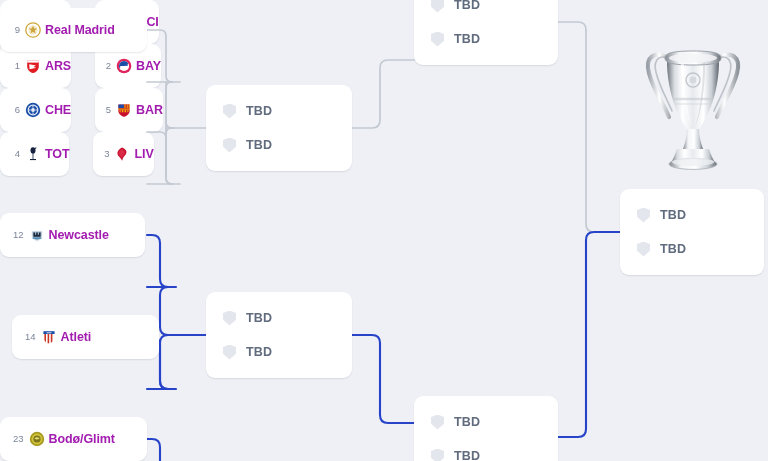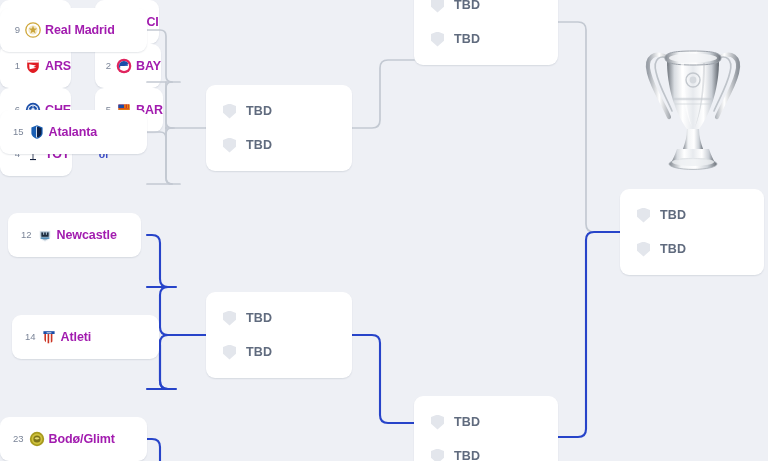--- a/index.html
+++ b/index.html
@@ -157,29 +157,20 @@
         <circle cx="8" cy="8" r="7.3" fill="#6caddf"></circle>
         <circle cx="8" cy="8" r="5.6" fill="#fff"></circle>
         <circle cx="8" cy="8" r="4.6" fill="#6caddf"></circle>
         <path d="M8 4 L11 5.2 V8.4 C11 10 9.6 11.2 8 11.8 C6.4 11.2 5 10 5 8.4 V5.2 Z" fill="#f0f6fb"></path>
         <path d="M5.2 7.3 h5.6" stroke="#1c3f6e" stroke-width=".9"></path>
       </svg>
       <span class="tname">MCI</span>
     </div>
   </div>
 
-  <div class="card team-card" style="left:0px;top:110px;width:147px;">
-    <span class="seed">15</span>
-    <svg class="crest" viewBox="0 0 16 16">
-      <path d="M8 1.3 L13.6 3.4 V9 C13.6 11.8 11 14 8 14.8 C5 14 2.4 11.8 2.4 9 V3.4 Z" fill="#1a5fb4"></path>
-      <path d="M8 2.6 V13.4" stroke="#fff" stroke-width="1.6"></path>
-      <path d="M8 2.6 L12.4 4.2 V8.9 C12.4 11 10.4 12.8 8 13.5 Z" fill="#0c1f46"></path>
-    </svg>
-    <span class="tname">Atalanta</span>
-  </div>
 
   <div class="dual" style="left:0px;top:162px;width:147px;">
     <div class="half left">
       <span class="seed">1</span>
       <svg class="crest" viewBox="0 0 16 16">
         <path d="M2.2 2.4 H13.8 V8.4 C13.8 11.7 11.2 14.1 8 15 C4.8 14.1 2.2 11.7 2.2 8.4 Z" fill="#e01b22"></path>
         <path d="M2.2 2.4 H13.8 V4.6 H2.2 Z" fill="#fff"></path>
         <path d="M4.2 6.2 L11 7.6 L8.4 9.1 L11.4 9.8 L4.6 11.2 Z" fill="#fff"></path>
       </svg>
       <span class="tname">ARS</span>
@@ -194,21 +185,21 @@
         <circle cx="8" cy="8" r="5.1" fill="#fff"></circle>
         <path d="M3 8 A5 5 0 0 1 13 8 Z" fill="#1b4ea8" transform="rotate(-30 8 8)"></path>
         <path d="M3 8 A5 5 0 0 1 13 8" fill="none"></path>
         <path d="M4.2 5.5 L11.8 5.5 L11.8 8 L4.2 8 Z" fill="#1b4ea8" opacity=".85"></path>
         <path d="M4.2 8 L11.8 8 L11.8 10.5 L4.2 10.5 Z" fill="#fff"></path>
       </svg>
       <span class="tname">BAY</span>
     </div>
   </div>
 
-  <div class="card team-card" style="left:8px;top:213px;width:133px;">
+  <div class="card team-card" style="left:0px;top:213px;width:145px;">
     <span class="seed">12</span>
     <svg class="crest" viewBox="0 0 16 16">
       <path d="M2.4 3.8 H13.6 V9 C13.6 11.7 11.1 13.9 8 14.7 C4.9 13.9 2.4 11.7 2.4 9 Z" fill="#eef2f6"></path>
       <path d="M3.4 4.6 H12.6 V8.8 C12.6 11 10.5 12.9 8 13.6 C5.5 12.9 3.4 11 3.4 8.8 Z" fill="#9fb4c6"></path>
       <path d="M4.4 5.6 h1.6 v2.2 h1.2 v-2.2 h1.6 v2.2 h1.2 v-2.2 h1.6 v4.1 h-7.2 z" fill="#1b2a3c"></path>
       <path d="M3.6 10.6 h8.8 v1.1 h-8.8 z" fill="#2f7fb5"></path>
     </svg>
     <span class="tname">Newcastle</span>
   </div>
 
@@ -261,20 +252,28 @@
       <svg class="crest" viewBox="0 0 16 16">
         <ellipse cx="8" cy="4.4" rx="2.5" ry="3.1" fill="#15213f"></ellipse>
         <path d="M7.6 6.6 h.8 v6.6 h-.8 z" fill="#15213f"></path>
         <path d="M5 13 h6 v1.1 h-6 z" fill="#15213f"></path>
         <path d="M9.6 2.2 l1.8 -1.1 l-.4 1.9 z" fill="#15213f"></path>
       </svg>
       <span class="tname">TOT</span>
     </div>
     <div class="orwrap">
       <span class="or">or</span>
+    </div>
+    <div class="half right">
+      <span class="seed">3</span>
+      <svg class="crest" viewBox="0 0 16 16">
+        <path d="M8 1.4 C10.4 2.6 12 3.4 12.4 5.4 C12.8 7.6 11 9.2 9.6 11 C8.8 12.1 8.4 13.4 8.2 14.7 C7.4 13.2 6.2 12 5 10.6 C3.6 9 3 7.2 3.8 5.4 C4.6 3.6 6.2 2.4 8 1.4 Z" fill="#c8102e"></path>
+        <path d="M8 3 C9.4 4 10.6 4.8 10.9 6.1 C11.2 7.6 9.9 8.8 8.9 10.1 C8.4 10.8 8.1 11.6 7.9 12.4 C7.3 11.4 6.5 10.5 5.7 9.6 C4.8 8.5 4.4 7.3 4.9 6.1 C5.4 4.9 6.7 3.8 8 3 Z" fill="#e8415b" opacity=".55"></path>
+      </svg>
+      <span class="tname">LIV</span>
     </div>
   </div>
 
   <div class="card team-card" style="left:0px;top:417px;width:147px;">
     <span class="seed">23</span>
     <svg class="crest" viewBox="0 0 16 16">
       <circle cx="8" cy="8" r="7.2" fill="#a79a1e"></circle>
       <circle cx="8" cy="8" r="5.4" fill="#cfc23c"></circle>
       <circle cx="8" cy="8" r="3.6" fill="#7e7418"></circle>
       <path d="M5.4 7.2 c1.6 -1.4 3.6 -1.4 5.2 0 c-1.6 1.6 -3.6 1.6 -5.2 0 z" fill="#e4da74"></path>

